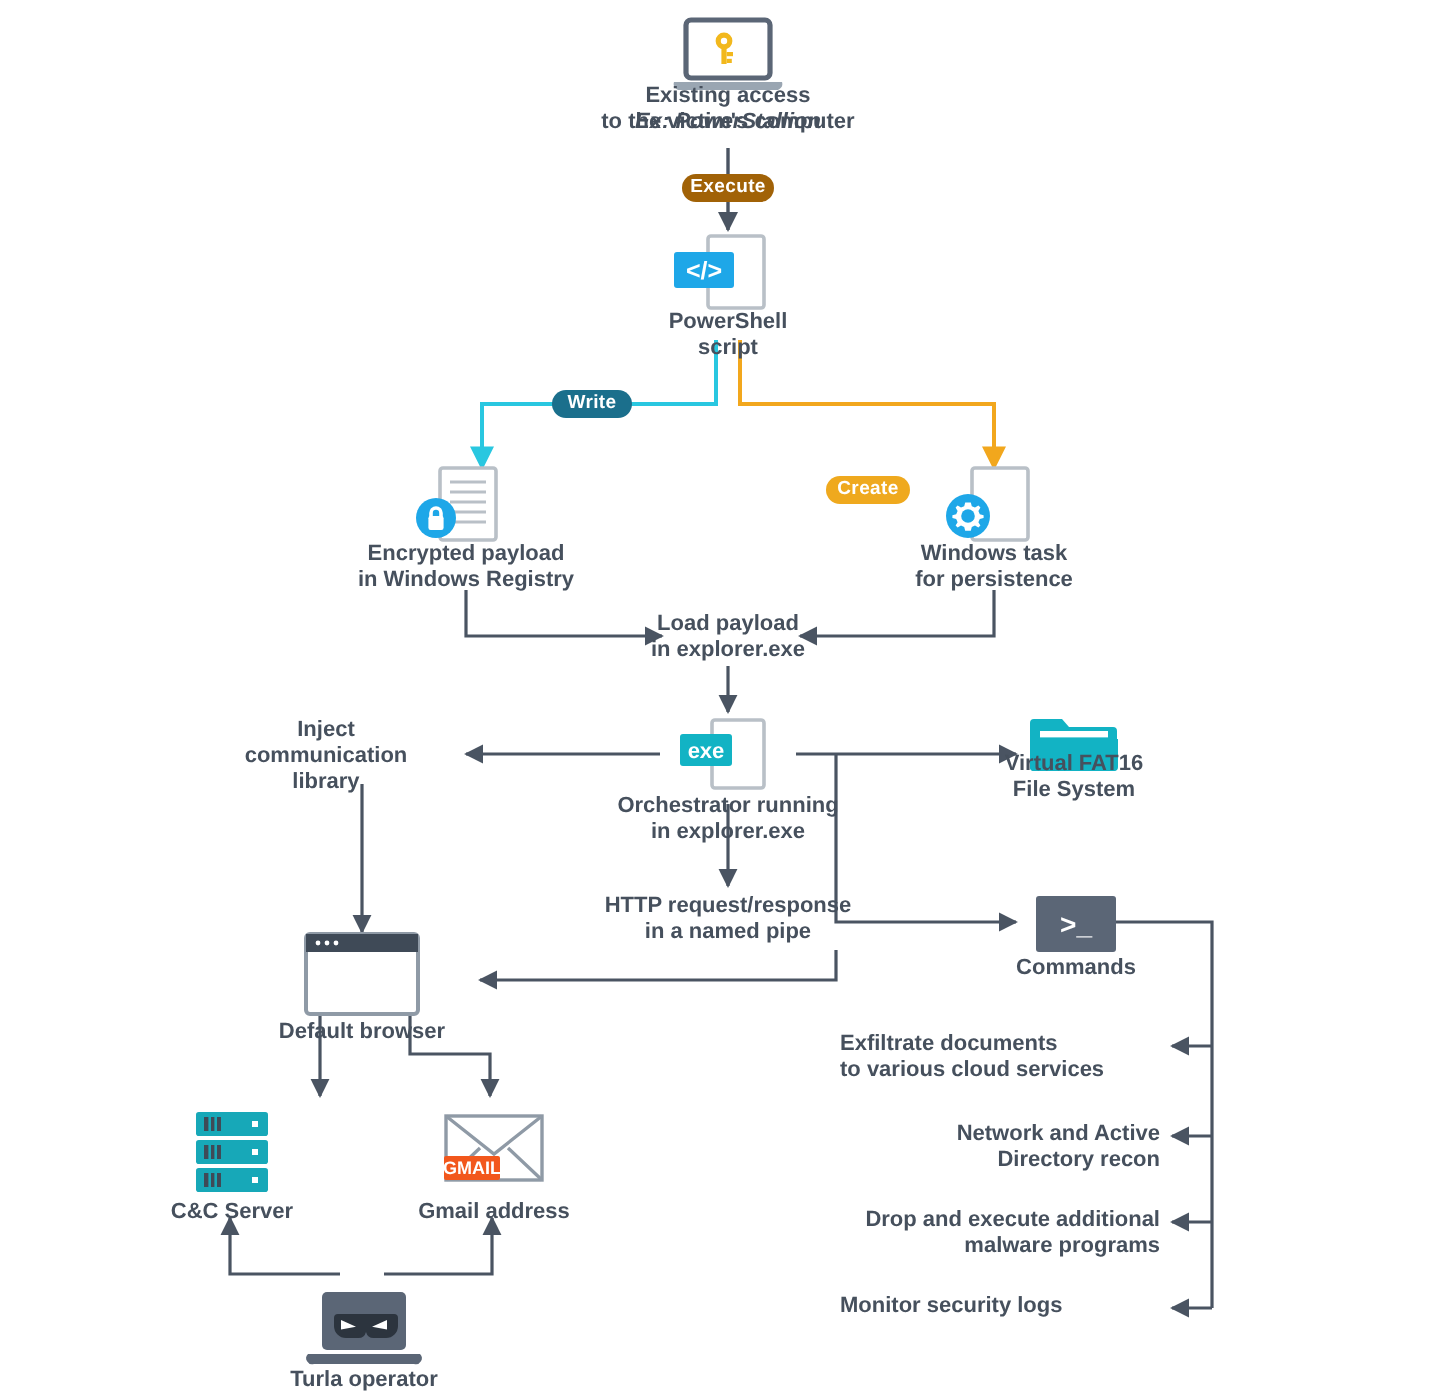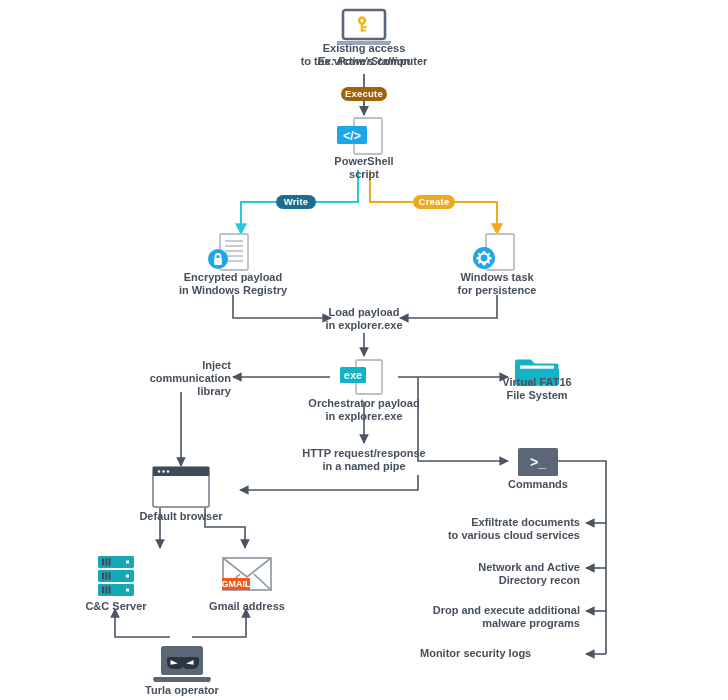--- a/index.html
+++ b/index.html
@@ -16,21 +16,21 @@
     font-weight:700;color:#46505d;white-space:pre-line;
   }
   .cap.ital{font-style:italic;font-weight:700;}
   .badge{
     position:absolute;border-radius:9px;color:#fff;font-size:9.5px;
     font-weight:700;text-align:center;line-height:14px;height:14px;
     letter-spacing:.2px;
   }
   .badge.execute{background:#a16207;}
   .badge.write{background:#1b6f8c;}
-  .badge.create{background:#efa91e;}
+  .badge.create{background:#efa91e;margin-top:43px;}
 </style>
 </head>
 <body>
 
 <div id="stage">
 
   <svg id="wires" viewBox="0 0 728 700" xmlns="http://www.w3.org/2000/svg">
     <defs>
       <marker id="ar-slate" markerWidth="7" markerHeight="7" refX="5.4" refY="3" orient="auto" markerUnits="strokeWidth">
         <path d="M0,0 L6,3 L0,6 z" fill="#4a5462"></path>
@@ -153,32 +153,32 @@
         <circle cx="13" cy="26" r="3.4" fill="#1ea7e8"></circle>
       </g>
     </svg>
   </div>
   <div class="cap" style="left:427px;top:271px;width:140px;">Windows task
 for persistence</div>
 
   <div class="cap" style="left:294px;top:306px;width:140px;">Load payload
 in explorer.exe</div>
 
-  <div class="cap" style="left:131px;top:359px;width:100px;text-align:right;">Inject
+  <div class="cap" style="left:113px;top:359px;width:100px;">Inject
 communication
 library</div>
 
   <div class="node" style="left:336px;top:358px;">
     <svg width="58" height="42" viewBox="0 0 58 42">
       <rect x="20" y="2" width="26" height="34" rx="1.5" fill="#ffffff" stroke="#b9c0c7" stroke-width="1.8"></rect>
       <rect x="4" y="9" width="26" height="16" rx="1.5" fill="#12b3c4"></rect>
       <text x="17" y="21" font-family="'Liberation Sans',sans-serif" font-size="11" font-weight="700" fill="#ffffff" text-anchor="middle">exe</text>
     </svg>
   </div>
-  <div class="cap" style="left:289px;top:397px;width:150px;">Orchestrator payload
+  <div class="cap" style="left:289px;top:397px;width:150px;">Orchestrator running
 in explorer.exe</div>
 
   <div class="node" style="left:514px;top:356px;">
     <svg width="46" height="36" viewBox="0 0 46 36">
       <path d="M1,5.5 a2,2 0 0 1 2,-2 h14 l3.5,4 h22 a2,2 0 0 1 2,2 v18 a2,2 0 0 1 -2,2 h-39.5 a2,2 0 0 1 -2,-2 z" fill="#12b3c4"></path>
       <rect x="6" y="9.5" width="34" height="3.2" fill="#ffffff"></rect>
       <path d="M1,13.5 h44 v14 a2,2 0 0 1 -2,2 h-40 a2,2 0 0 1 -2,-2 z" fill="#12b3c4"></path>
     </svg>
   </div>
   <div class="cap" style="left:487px;top:376px;width:100px;">Virtual FAT16
@@ -256,21 +256,21 @@
       </g>
       <g fill="#ffffff">
         <path d="M19.5,15 l7.5,3.4 l-7.5,1.4 z"></path>
         <path d="M42.5,15 l-7.5,3.4 l7.5,1.4 z"></path>
       </g>
       <path d="M3,32 H59 a3,3 0 0 1 -3,5 H6 a3,3 0 0 1 -3,-5 z" fill="#5b6676"></path>
     </svg>
   </div>
   <div class="cap" style="left:132px;top:684px;width:100px;">Turla operator</div>
 
-  <div class="cap" style="left:420px;top:516px;width:160px;text-align:right;">Exfiltrate documents
+  <div class="cap" style="left:420px;top:516px;width:160px;text-align:left;">Exfiltrate documents
 to various cloud services</div>
   <div class="cap" style="left:420px;top:561px;width:160px;text-align:right;">Network and Active
 Directory recon</div>
   <div class="cap" style="left:410px;top:604px;width:170px;text-align:right;">Drop and execute additional
 malware programs</div>
   <div class="cap" style="left:420px;top:647px;width:160px;text-align:left;">Monitor security logs</div>
 
 </div>
 
 </body></html>

